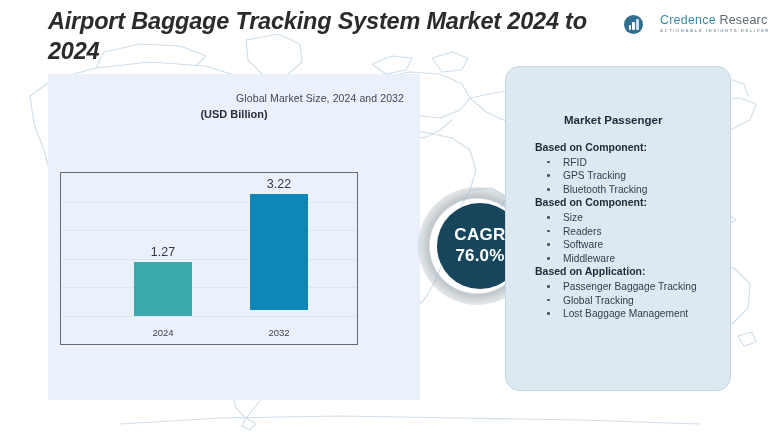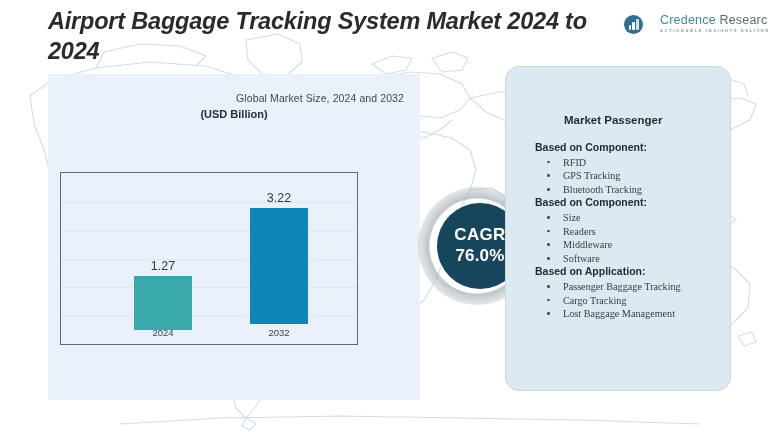--- a/index.html
+++ b/index.html
@@ -51,21 +51,21 @@
 
   
   .plot{
     position:absolute;left:60px;top:172px;width:298px;height:173px;
     border:1.2px solid #5b6d7d;background:transparent;box-sizing:border-box;
   }
   .grid{position:absolute;left:0;top:0;right:0;bottom:0;}
   .grid span{position:absolute;left:0;right:0;height:1px;background:#dde6ef;}
 
   .bars{position:absolute;left:0;top:0;right:0;bottom:0;}
-  .bar-col{position:absolute;bottom:20px;}
+  .bar-col{position:absolute;bottom:34px;}
   .bar{width:100%;}
   .bar-val{
     position:absolute;left:50%;transform:translateX(-50%);
     font-size:12.5px;color:#2e3a44;white-space:nowrap;
   }
   .bar-cat{
     position:absolute;bottom:6px;left:50%;transform:translateX(-50%);
     font-size:9.5px;color:#39454f;white-space:nowrap;
   }
 
@@ -87,21 +87,21 @@
   .right-panel{
     position:absolute;left:505px;top:66px;width:226px;height:325px;
     background:#dde9f0;border:1px solid #c6d7e2;border-radius:14px;box-sizing:border-box;
   }
   .seg-title{
     position:absolute;left:564px;top:114px;
     font-size:11.5px;font-weight:bold;color:#1f2a33;
   }
   .seg-body{position:absolute;left:535px;top:141px;width:186px;}
   .seg-head{font-size:10.5px;font-weight:bold;color:#1f2a33;margin:0 0 1px 0;line-height:13.6px;}
-  .seg-list{list-style:none;margin:0 0 0 0;padding:0;font-family:Liberation Serif, serif;}
+  .seg-list{list-style:none;margin:0 0 0 0;padding:0;}
   .seg-list li{
     position:relative;padding-left:28px;
     font-size:10.2px;color:#33404a;line-height:13.6px;
   }
   .seg-list li .dot{
     position:absolute;left:12px;top:5.2px;width:2.6px;height:2.6px;border-radius:50%;background:#44525c;
   }
 </style>
 </head>
 <body>
@@ -207,24 +207,24 @@
       <div class="seg-head">Based on Component:</div>
       <ul class="seg-list">
         <li><span class="dot"></span><span>RFID</span></li>
         <li><span class="dot"></span><span>GPS Tracking</span></li>
         <li><span class="dot"></span><span>Bluetooth Tracking</span></li>
       </ul>
       <div class="seg-head">Based on Component:</div>
       <ul class="seg-list">
         <li><span class="dot"></span><span>Size</span></li>
         <li><span class="dot"></span><span>Readers</span></li>
+        <li><span class="dot"></span><span>Software</span></li>
         <li><span class="dot"></span><span>Middleware</span></li>
-        <li><span class="dot"></span><span>Software</span></li>
       </ul>
       <div class="seg-head">Based on Application:</div>
       <ul class="seg-list">
         <li><span class="dot"></span><span>Passenger Baggage Tracking</span></li>
-        <li><span class="dot"></span><span>Cargo Tracking</span></li>
+        <li><span class="dot"></span><span>Global Tracking</span></li>
         <li><span class="dot"></span><span>Lost Baggage Management</span></li>
       </ul>
     </div>
 
 </div>
 
 </body></html>

